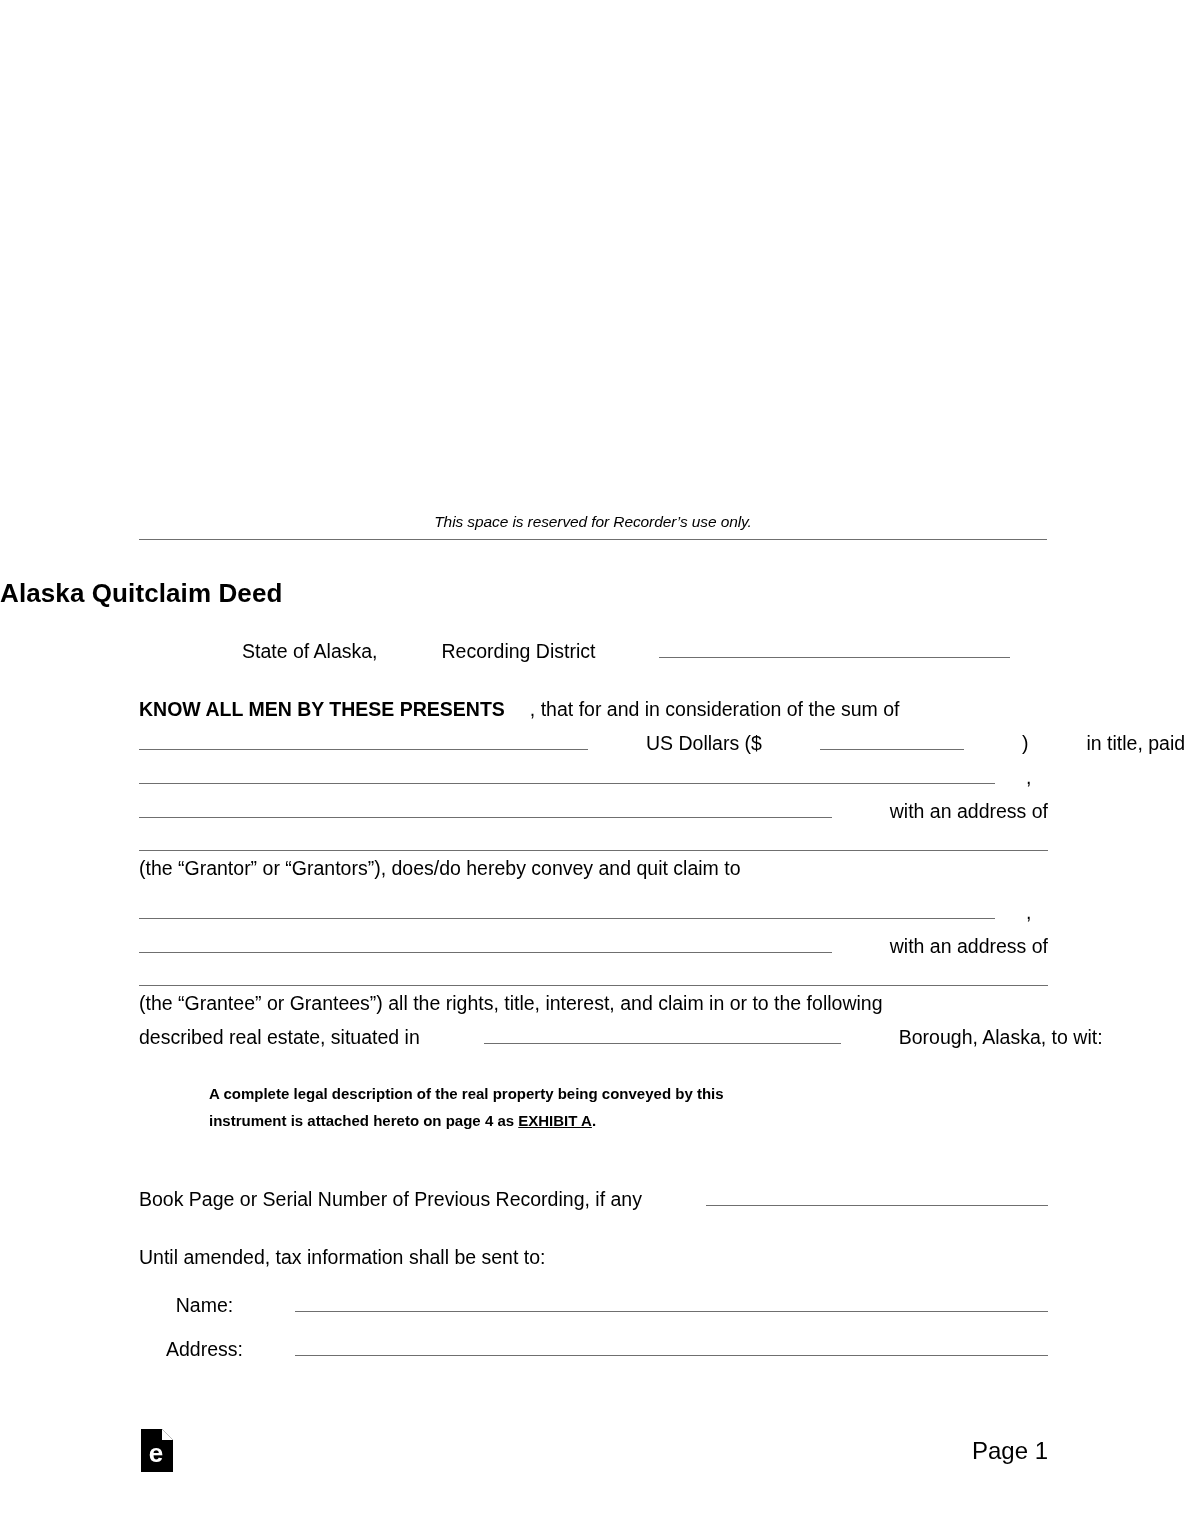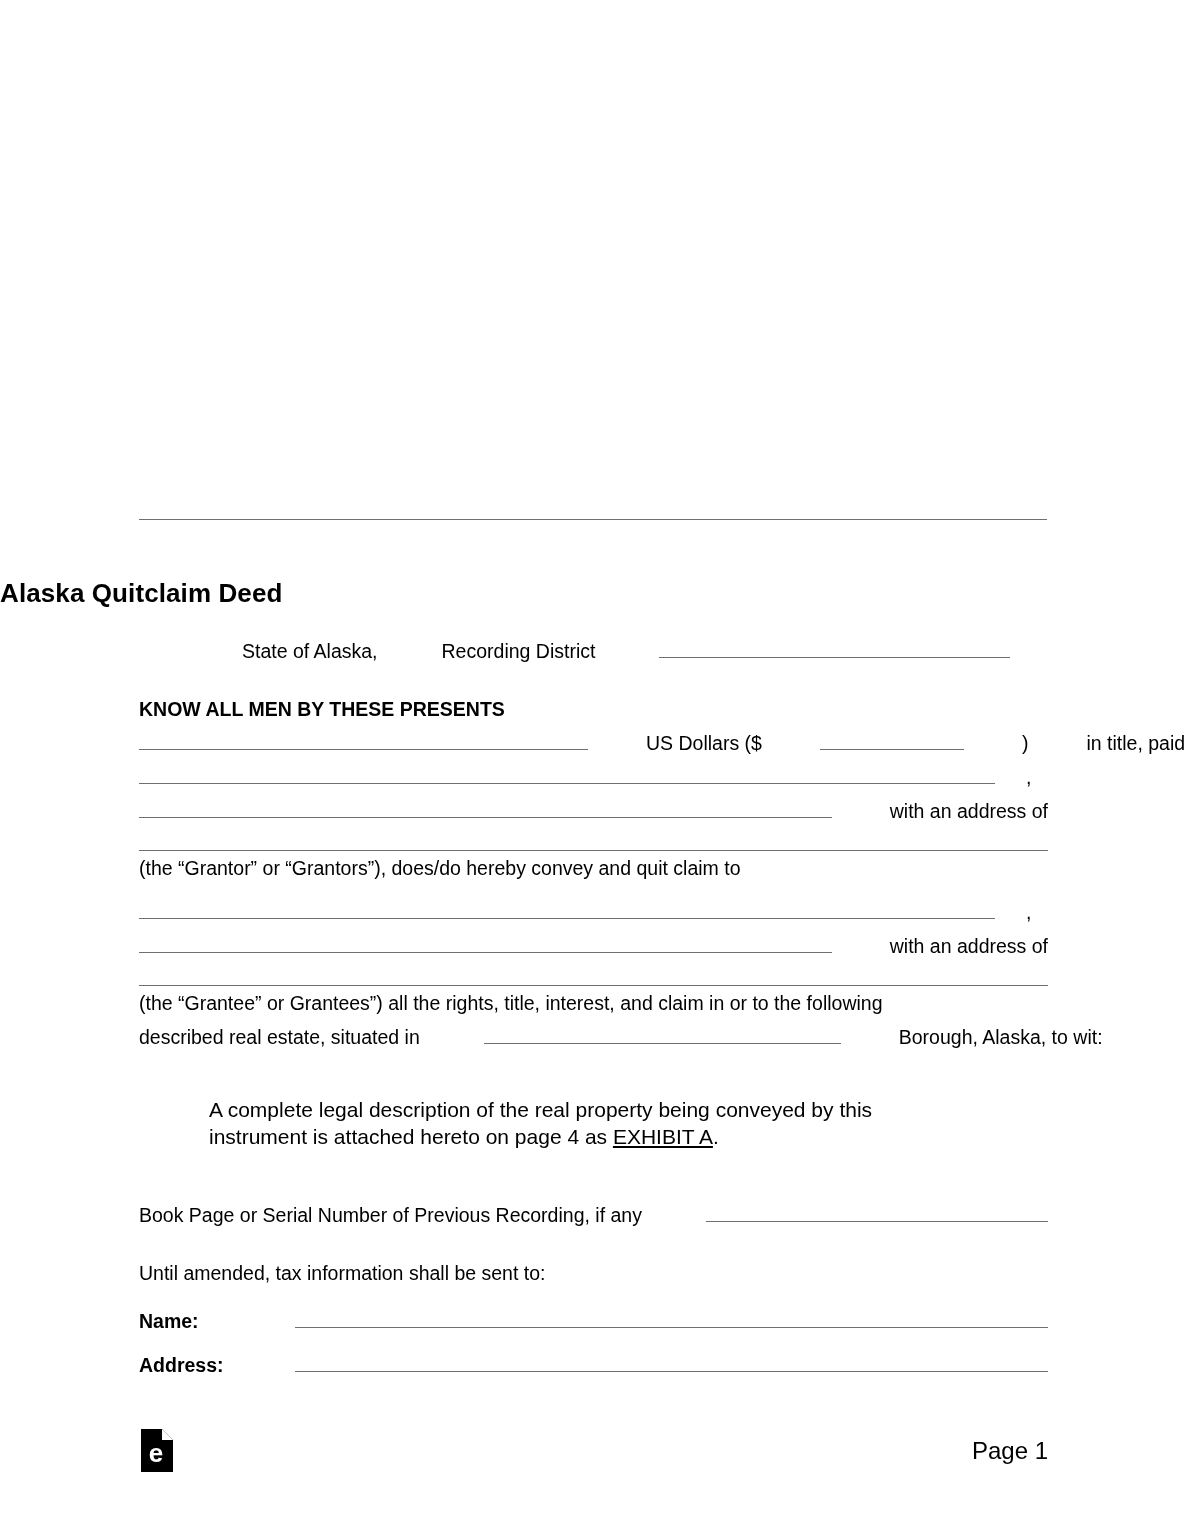--- a/index.html
+++ b/index.html
@@ -81,40 +81,39 @@
   b.strong { font-weight: bold; }
 
   .spacer-24 { height: 24px; }
   .spacer-14 { height: 14px; }
   .spacer-10 { height: 10px; }
 
   .txt { flex: none; }
 
   
   .exhibit {
-    margin-top: 42px;
+    margin-top: 26px;
     margin-left: 70px;
     width: 772px;
-    font-weight: normal;
-    font-size: 21px;
+    font-weight: bold;
+    font-size: 15px;
     line-height: 27px;
     text-align: justify;
     text-justify: inter-word;
   }
   .exhibit .last-line { text-align: left; }
   .u { text-decoration: underline; }
 
   
   .tax-label {
     display: inline-block;
     width: 131px;
-    text-align: left;
+    text-align: center;
     flex: none;
     padding-right: 0px;
-    font-weight: bold;
   }
 
   
   .footer {
     position: absolute;
     left: 139px;
     top: 1428px;
     width: 909px;
     display: flex;
     align-items: center;
@@ -131,39 +130,41 @@
     font-size: 24px;
     line-height: 24px;
   }
 </style>
 </head>
 <body>
 
 <div class="page">
 
   <div class="recorder-block">
+    <div class="recorder-note">This space is reserved for Recorder’s use only.</div>
     <div class="recorder-rule"></div>
   </div>
 
   <div class="doc-title">Alaska Quitclaim Deed</div>
 
   <div class="body-area">
 
     <div class="row indented">
       <span class="txt">State of Alaska,</span>
       <span class="gap-md"></span>
       <span class="txt">Recording District</span>
       <span class="gap-md"></span>
       <span class="fill" style="width:351px;"></span>
     </div>
 
     <div class="spacer-24"></div>
 
     <div class="row">
       <b class="strong txt">KNOW ALL MEN BY THESE PRESENTS</b>
+        <span class="txt">, that for and in consideration of the sum of</span>
     </div>
 
     <div class="row">
       <span class="fill" style="width:449px;"></span>
       <span class="gap-sm"></span>
       <span class="txt">US Dollars ($</span>
       <span class="gap-sm"></span>
       <span class="fill" style="width:144px;"></span>
       <span class="gap-sm"></span>
       <span class="txt">)</span>

